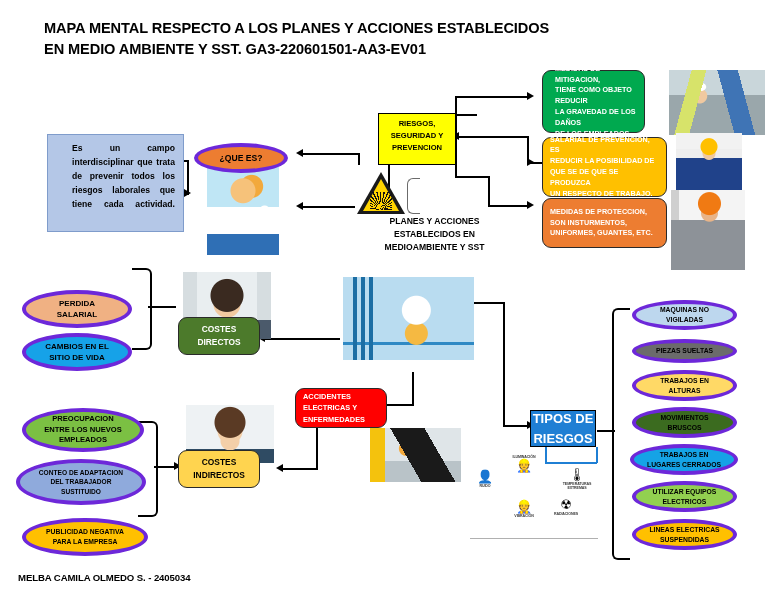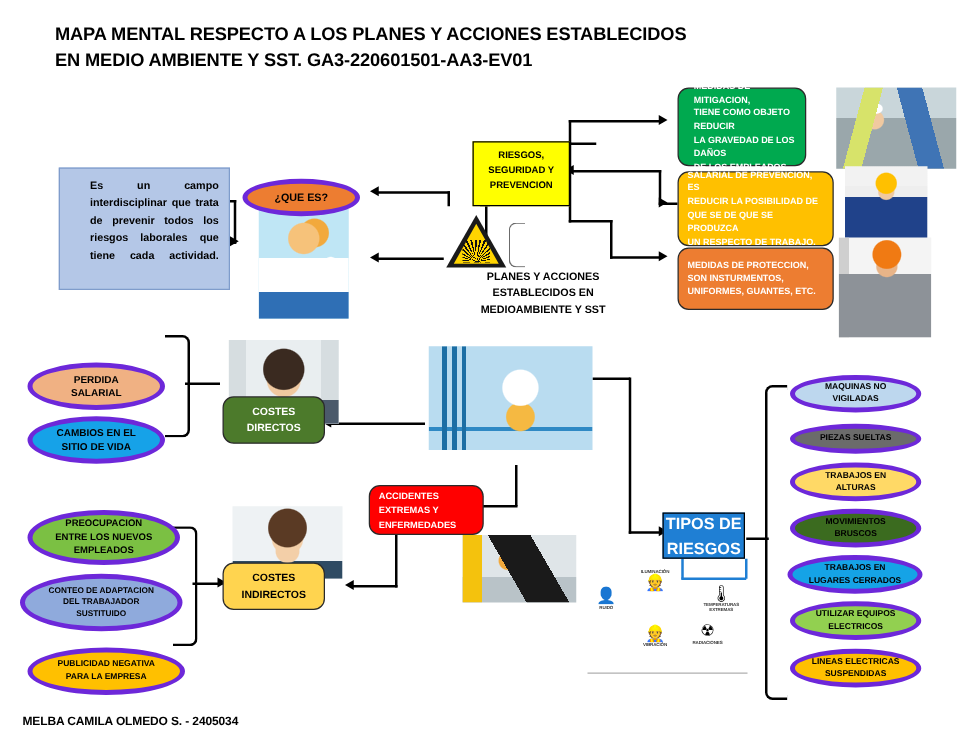--- a/index.html
+++ b/index.html
@@ -354,21 +354,21 @@
   <div class="node rbox ctr goldbx" style="left:178px;top:450px;width:82px;height:38px;font-size:8.4px;">
     <div>
       <span class="lbl">COSTES</span>
       <span class="lbl">INDIRECTOS</span>
     </div>
   </div>
 
   <div class="node rbox redbx" style="left:295px;top:388px;width:92px;height:40px;font-size:7.4px;">
     <div>
       <span class="lbl">ACCIDENTES</span>
-      <span class="lbl">EXTREMAS       Y</span>
+      <span class="lbl">ELECTRICAS       Y</span>
       <span class="lbl">ENFERMEDADES</span>
     </div>
   </div>
 
   <div class="node sqbox bluebx" style="left:530px;top:410px;width:66px;height:37px;font-size:13px;line-height:1.5;display:flex;">
     <div>
       <span class="lbl">TIPOS DE</span>
       <span class="lbl">RIESGOS</span>
     </div>
   </div>

